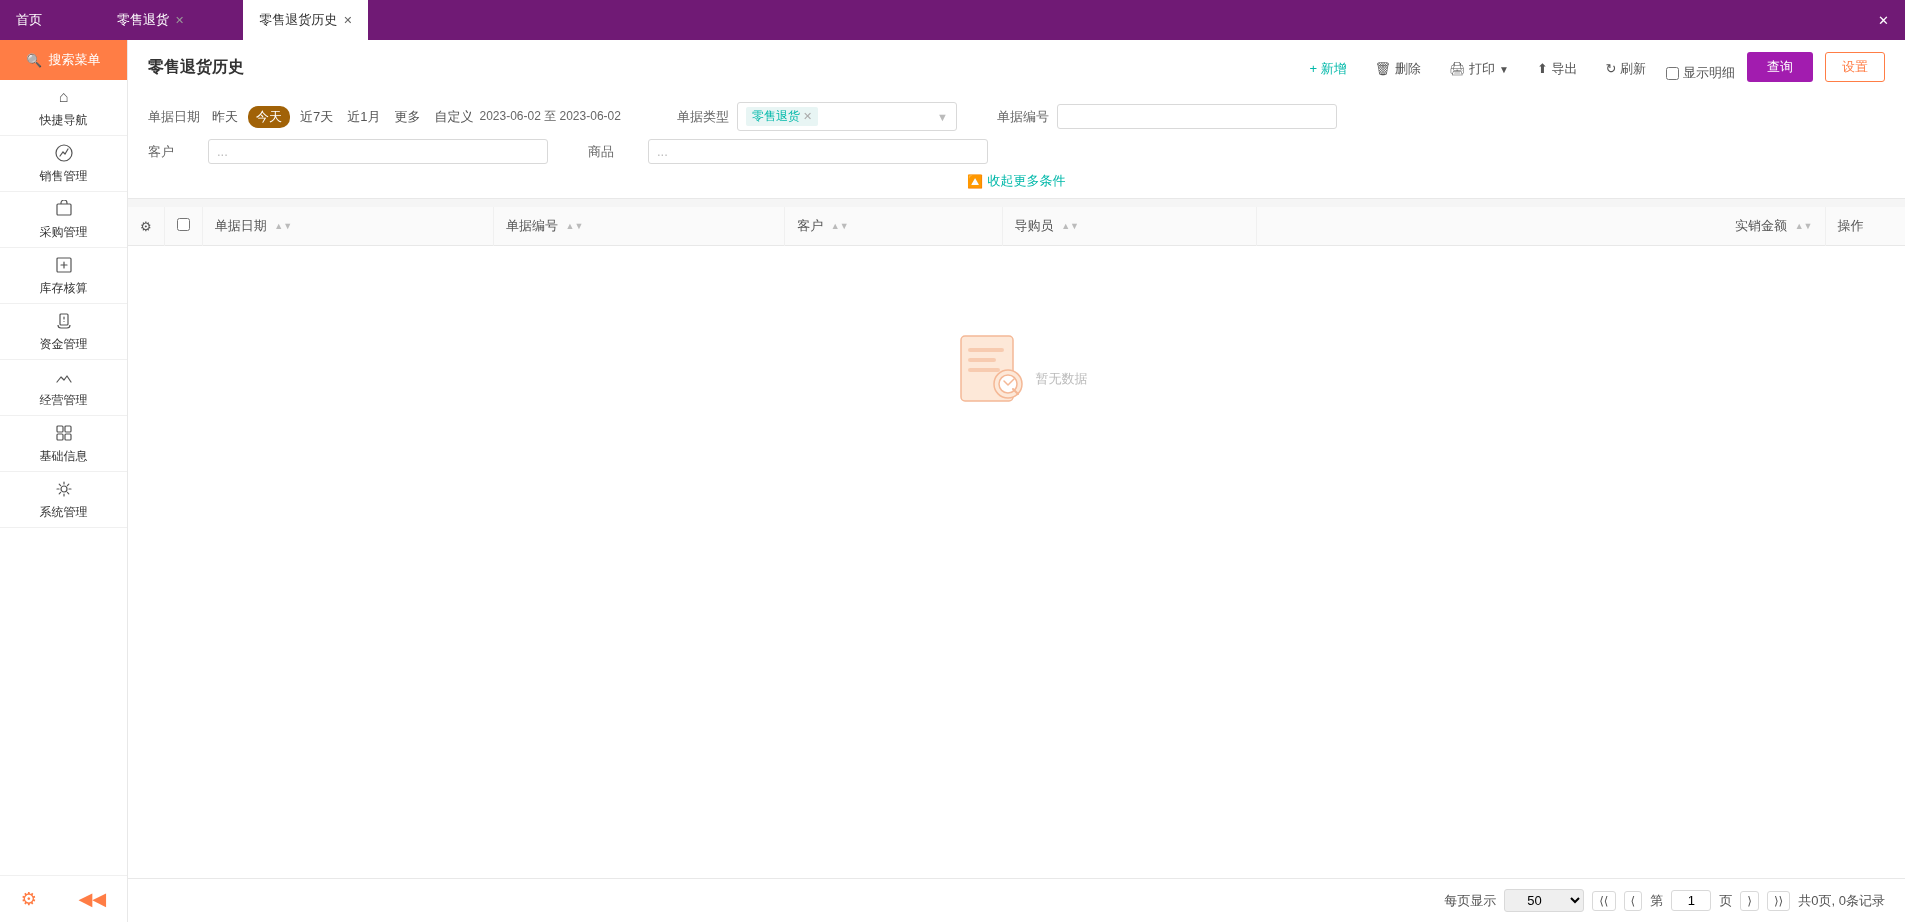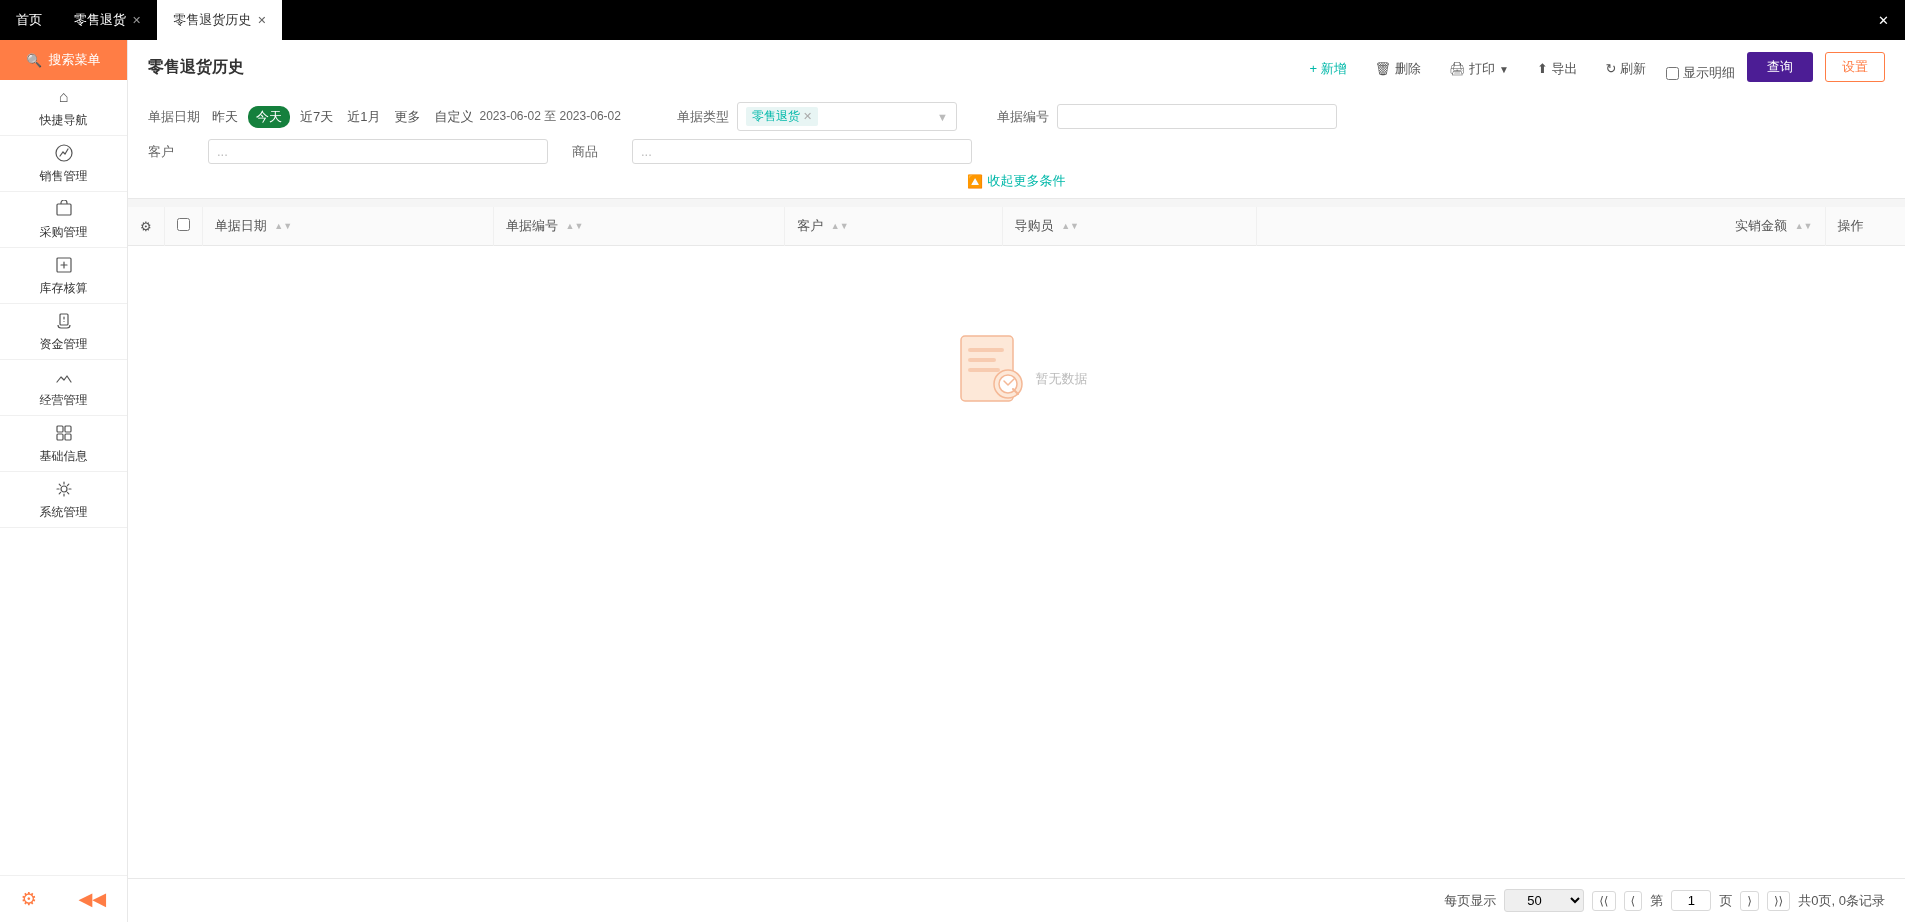--- a/index.html
+++ b/index.html
@@ -1,25 +1,26 @@
 <!DOCTYPE html>
 <html><head>
   <meta charset="utf-8">
   <style>
     * { box-sizing: border-box; margin: 0; padding: 0; }
     body { font-family: 'Microsoft YaHei', Arial, sans-serif; font-size: 13px; background: #f5f5f5; height: 922px; overflow: hidden; display: flex; flex-direction: column; }
 
     
     .top-nav {
-      background: #000000;
+      background: #701a75;
       height: 40px;
       display: flex;
       align-items: center;
       padding: 0 0 0 0;
       flex-shrink: 0;
+      gap: 43px;
     }
     .top-nav .tab {
       height: 40px;
       display: flex;
       align-items: center;
       padding: 0 16px;
       color: #fff;
       cursor: pointer;
       font-size: 13px;
       white-space: nowrap;
@@ -144,21 +145,21 @@
       gap: 4px;
       cursor: pointer;
       color: #555;
       font-size: 13px;
       padding: 4px 8px;
       border-radius: 3px;
     }
     .toolbar-btn.new { color: #00b8a9; }
     .toolbar-btn.del { color: #555; }
     .btn-query {
-      background: #4c1d95;
+      background: #a21caf;
       color: #fff;
       border: none;
       padding: 6px 20px;
       border-radius: 3px;
       cursor: pointer;
       font-size: 13px;
     }
     .btn-settings {
       background: #fff;
       color: #ff7d45;
@@ -197,21 +198,21 @@
       display: flex;
       gap: 6px;
       font-size: 13px;
     }
     .date-opt {
       color: #555;
       cursor: pointer;
       padding: 2px 4px;
     }
     .date-opt.active {
-      background: #15803d;
+      background: #a16207;
       color: #fff;
       border-radius: 10px;
       padding: 2px 8px;
     }
     .date-range {
       color: #666;
       font-size: 12px;
       margin-left: 4px;
     }
     .filter-input {
@@ -499,21 +500,21 @@
 
           <span class="filter-label" style="margin-left:40px; min-width:60px;">单据编号</span>
           <input class="filter-input" style="min-width: 280px;">
         </div>
 
         <div class="filter-row">
           <span class="filter-label">客户</span>
           <div class="filter-select" style="min-width:340px;">
             <span class="filter-placeholder">...</span>
           </div>
-          <span class="filter-label" style="margin-left:24px;">商品</span>
+          <span class="filter-label" style="margin-left:40px;">商品</span>
           <div class="filter-select" style="min-width:340px;">
             <span class="filter-placeholder">...</span>
           </div>
         </div>
 
         <div class="collapse-btn">
           <span>🔼</span>
           <span>收起更多条件</span>
         </div>
       </div>

